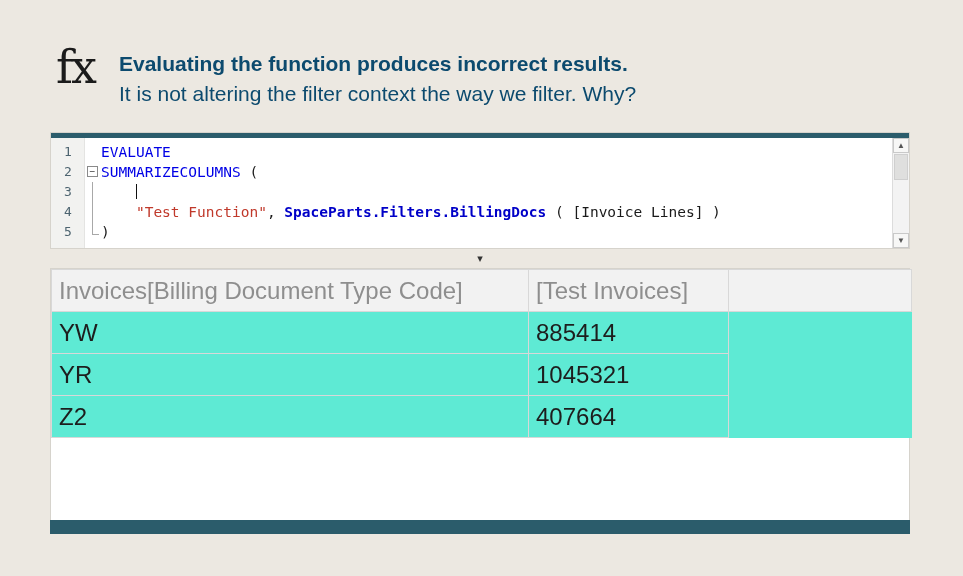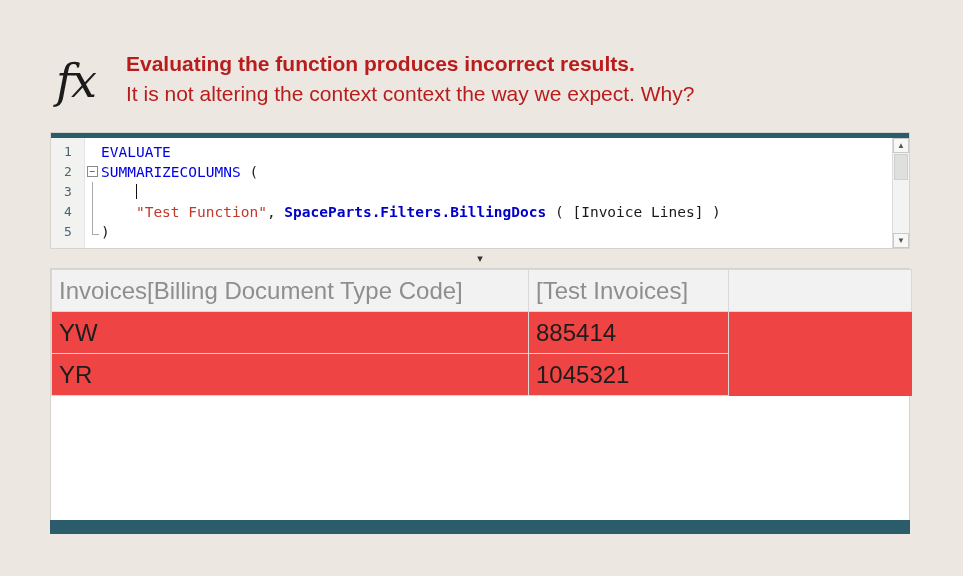--- a/index.html
+++ b/index.html
@@ -7,24 +7,24 @@
   body {
     background: var(--page-bg);
     font-family: "Liberation Sans", sans-serif;
     overflow: hidden;
   }
   .stage { position:relative; width:963px; height:576px; background:var(--page-bg); }
 
   
   .fx {
     position:absolute; left:56px; top:40px;
-    font-family:"DejaVu Serif", serif; font-style:italic;
-    font-size:46px; color:#1b1b1b; letter-spacing:-2px;margin-top:14px;
+    font-family:"DejaVu Serif", serif; 
+    font-size:46px; color:#1b1b1b; letter-spacing:-2px;
   }
-  .headline { position:absolute; left:126px; top:49px; color:#b91c1c; }
+  .headline { position:absolute; left:119px; top:49px; color:#0c4a6e; }
   .h1 { font-size:21px; font-weight:bold; line-height:30px; }
   .h2 { font-size:21px; line-height:30px; }
 
   
   .code-panel {
     position:absolute; left:50px; top:132px; width:860px; height:117px;
     background:#ffffff; border:1px solid var(--panel-border);
   }
   .code-top-strip { position:absolute; top:0; left:0; right:0; height:5px; background:var(--accent-teal); }
   .gutter-bg { position:absolute; left:0; top:5px; bottom:0; width:34px; background:var(--gutter-bg); border-right:1px solid #e4e4e2; }
@@ -71,34 +71,34 @@
   }
   table.results { border-collapse:collapse; table-layout:fixed; width:860px; }
   table.results th {
     height:42px; background:var(--table-header-bg); color:var(--table-header-text);
     font-weight:normal; font-size:24px; text-align:left; padding:0 0 0 7px;
     border:1px solid var(--table-border); overflow:hidden; white-space:nowrap;margin-top:44px;
   }
   table.results td {
     height:42px; font-size:24px; color:var(--table-cell-text);
     padding:0 0 0 7px; border:1px solid var(--table-border);
-    overflow:hidden; white-space:nowrap; background:#ef4444;
+    overflow:hidden; white-space:nowrap; background:#5eead4;
   }
   table.results td.ghost { border:none; }
   .bottom-bar { position:absolute; left:-1px; right:-1px; bottom:-1px; height:14px; background:var(--accent-teal); }
 </style>
 </head>
 <body>
 
 <div class="stage">
 
   <div class="fx">fx</div>
   <div class="headline">
     <div class="h1">Evaluating the function produces incorrect results.</div>
-    <div class="h2">It is not altering the context context the way we expect. Why?</div>
+    <div class="h2">It is not altering the filter context the way we filter. Why?</div>
   </div>
 
   <div class="code-panel">
     <div class="code-top-strip"></div>
     <div class="gutter-bg"></div>
     <div class="code-lines">
         <div class="code-line"><div class="gutter-num">1</div><div class="fold fold-none"></div><div class="code-text"><span class="seg seg-keyword">EVALUATE</span></div></div>
         <div class="code-line"><div class="gutter-num">2</div><div class="fold fold-collapse"><span class="fold-box">−</span></div><div class="code-text"><span class="seg seg-keyword">SUMMARIZECOLUMNS</span><span class="seg seg-plain"> (</span></div></div>
         <div class="code-line"><div class="gutter-num">3</div><div class="fold fold-line"></div><div class="code-text"><span class="seg seg-plain">    </span><span class="seg seg-caret"></span></div></div>
         <div class="code-line"><div class="gutter-num">4</div><div class="fold fold-line"></div><div class="code-text"><span class="seg seg-plain">    </span><span class="seg seg-string">"Test Function"</span><span class="seg seg-plain">, </span><span class="seg seg-function_ref">SpaceParts.Filters.BillingDocs</span><span class="seg seg-plain"> ( [Invoice Lines] )</span></div></div>
@@ -137,18 +137,23 @@
           <tr>
             <td>YW</td>
             <td>885414</td>
             <td class="ghost"></td>
           </tr>
           <tr>
             <td>YR</td>
             <td>1045321</td>
             <td class="ghost"></td>
           </tr>
+          <tr>
+            <td>Z2</td>
+            <td>407664</td>
+            <td class="ghost"></td>
+          </tr>
         </tbody>
     </table>
     <div class="bottom-bar"></div>
   </div>
 
 </div>
 
 </body></html>

